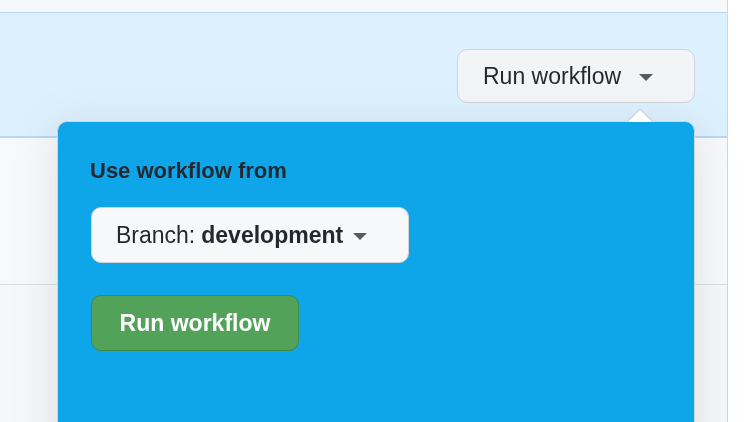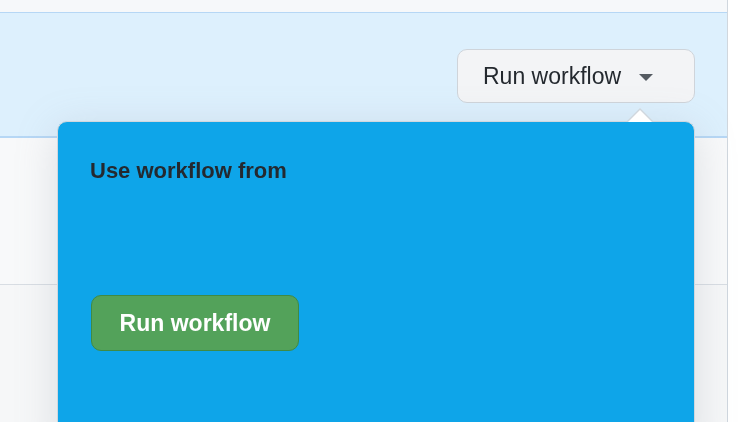--- a/index.html
+++ b/index.html
@@ -70,14 +70,19 @@
 
 <div class="btn-run-trigger">
   <span>Run workflow</span>
   <span class="caret"></span>
 </div>
 
 <div class="popover">
   <div class="popover-arrow-outer"></div>
   <div class="popover-arrow-inner"></div>
   <div class="popover-title">Use workflow from</div>
+  <div class="branch-select">
+    <span class="label">Branch:</span>
+    <span class="value">development</span>
+    <span class="caret"></span>
+  </div>
   <div class="btn-run-submit">Run workflow</div>
 </div>
 
 </body></html>

